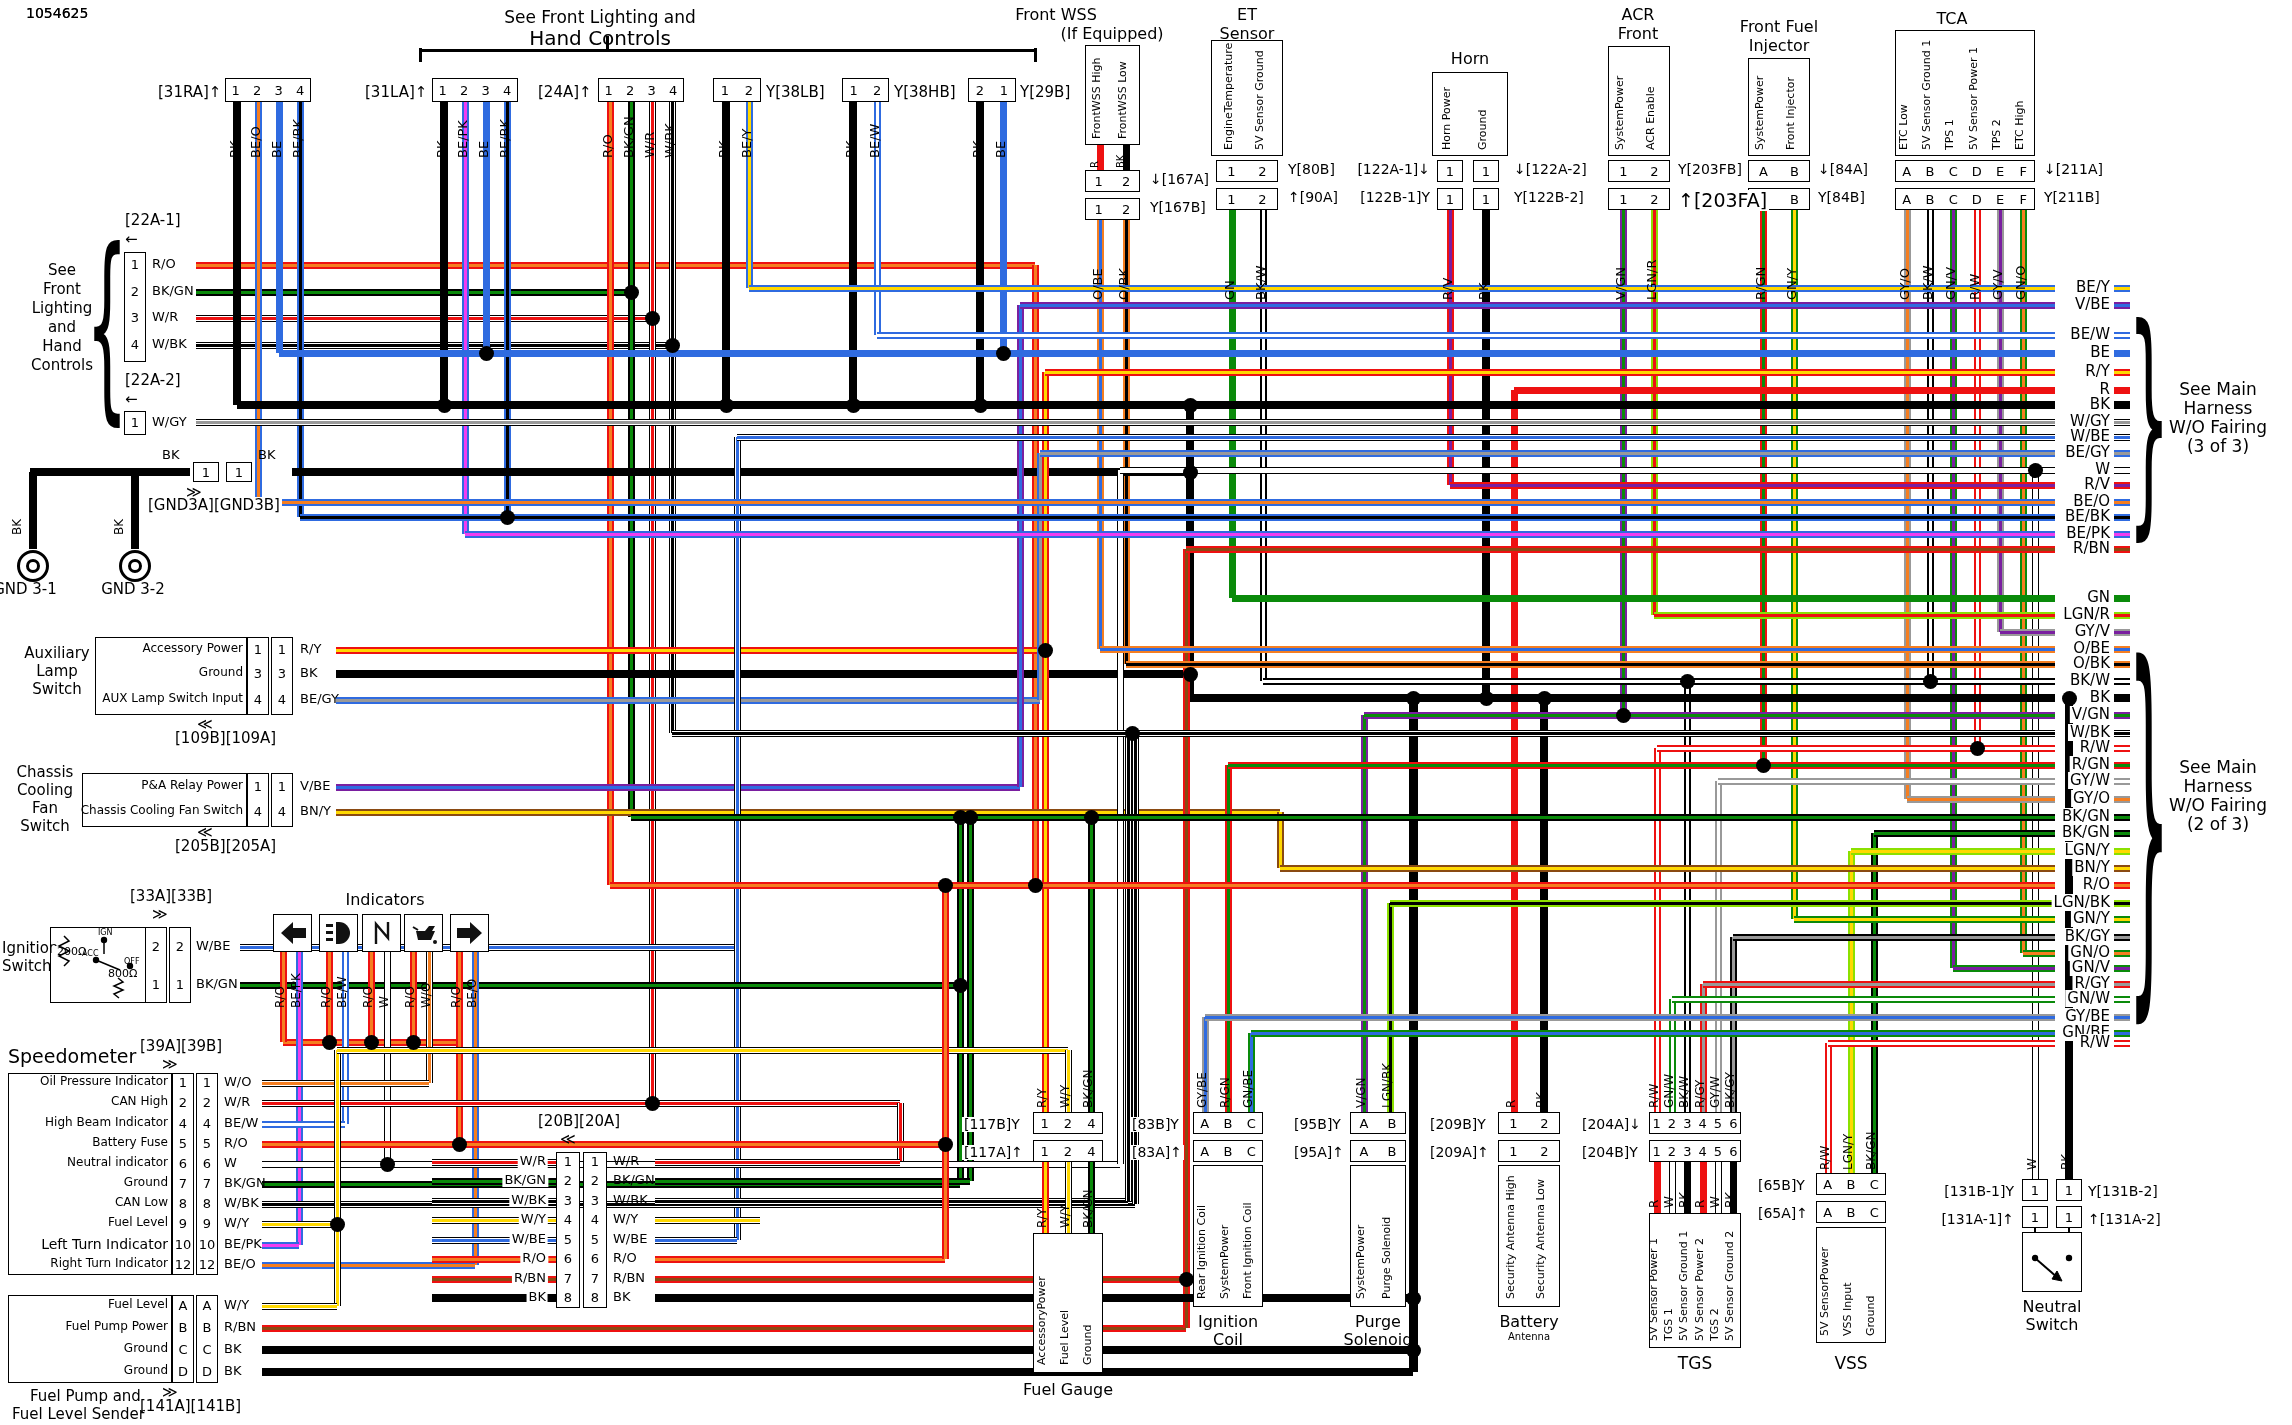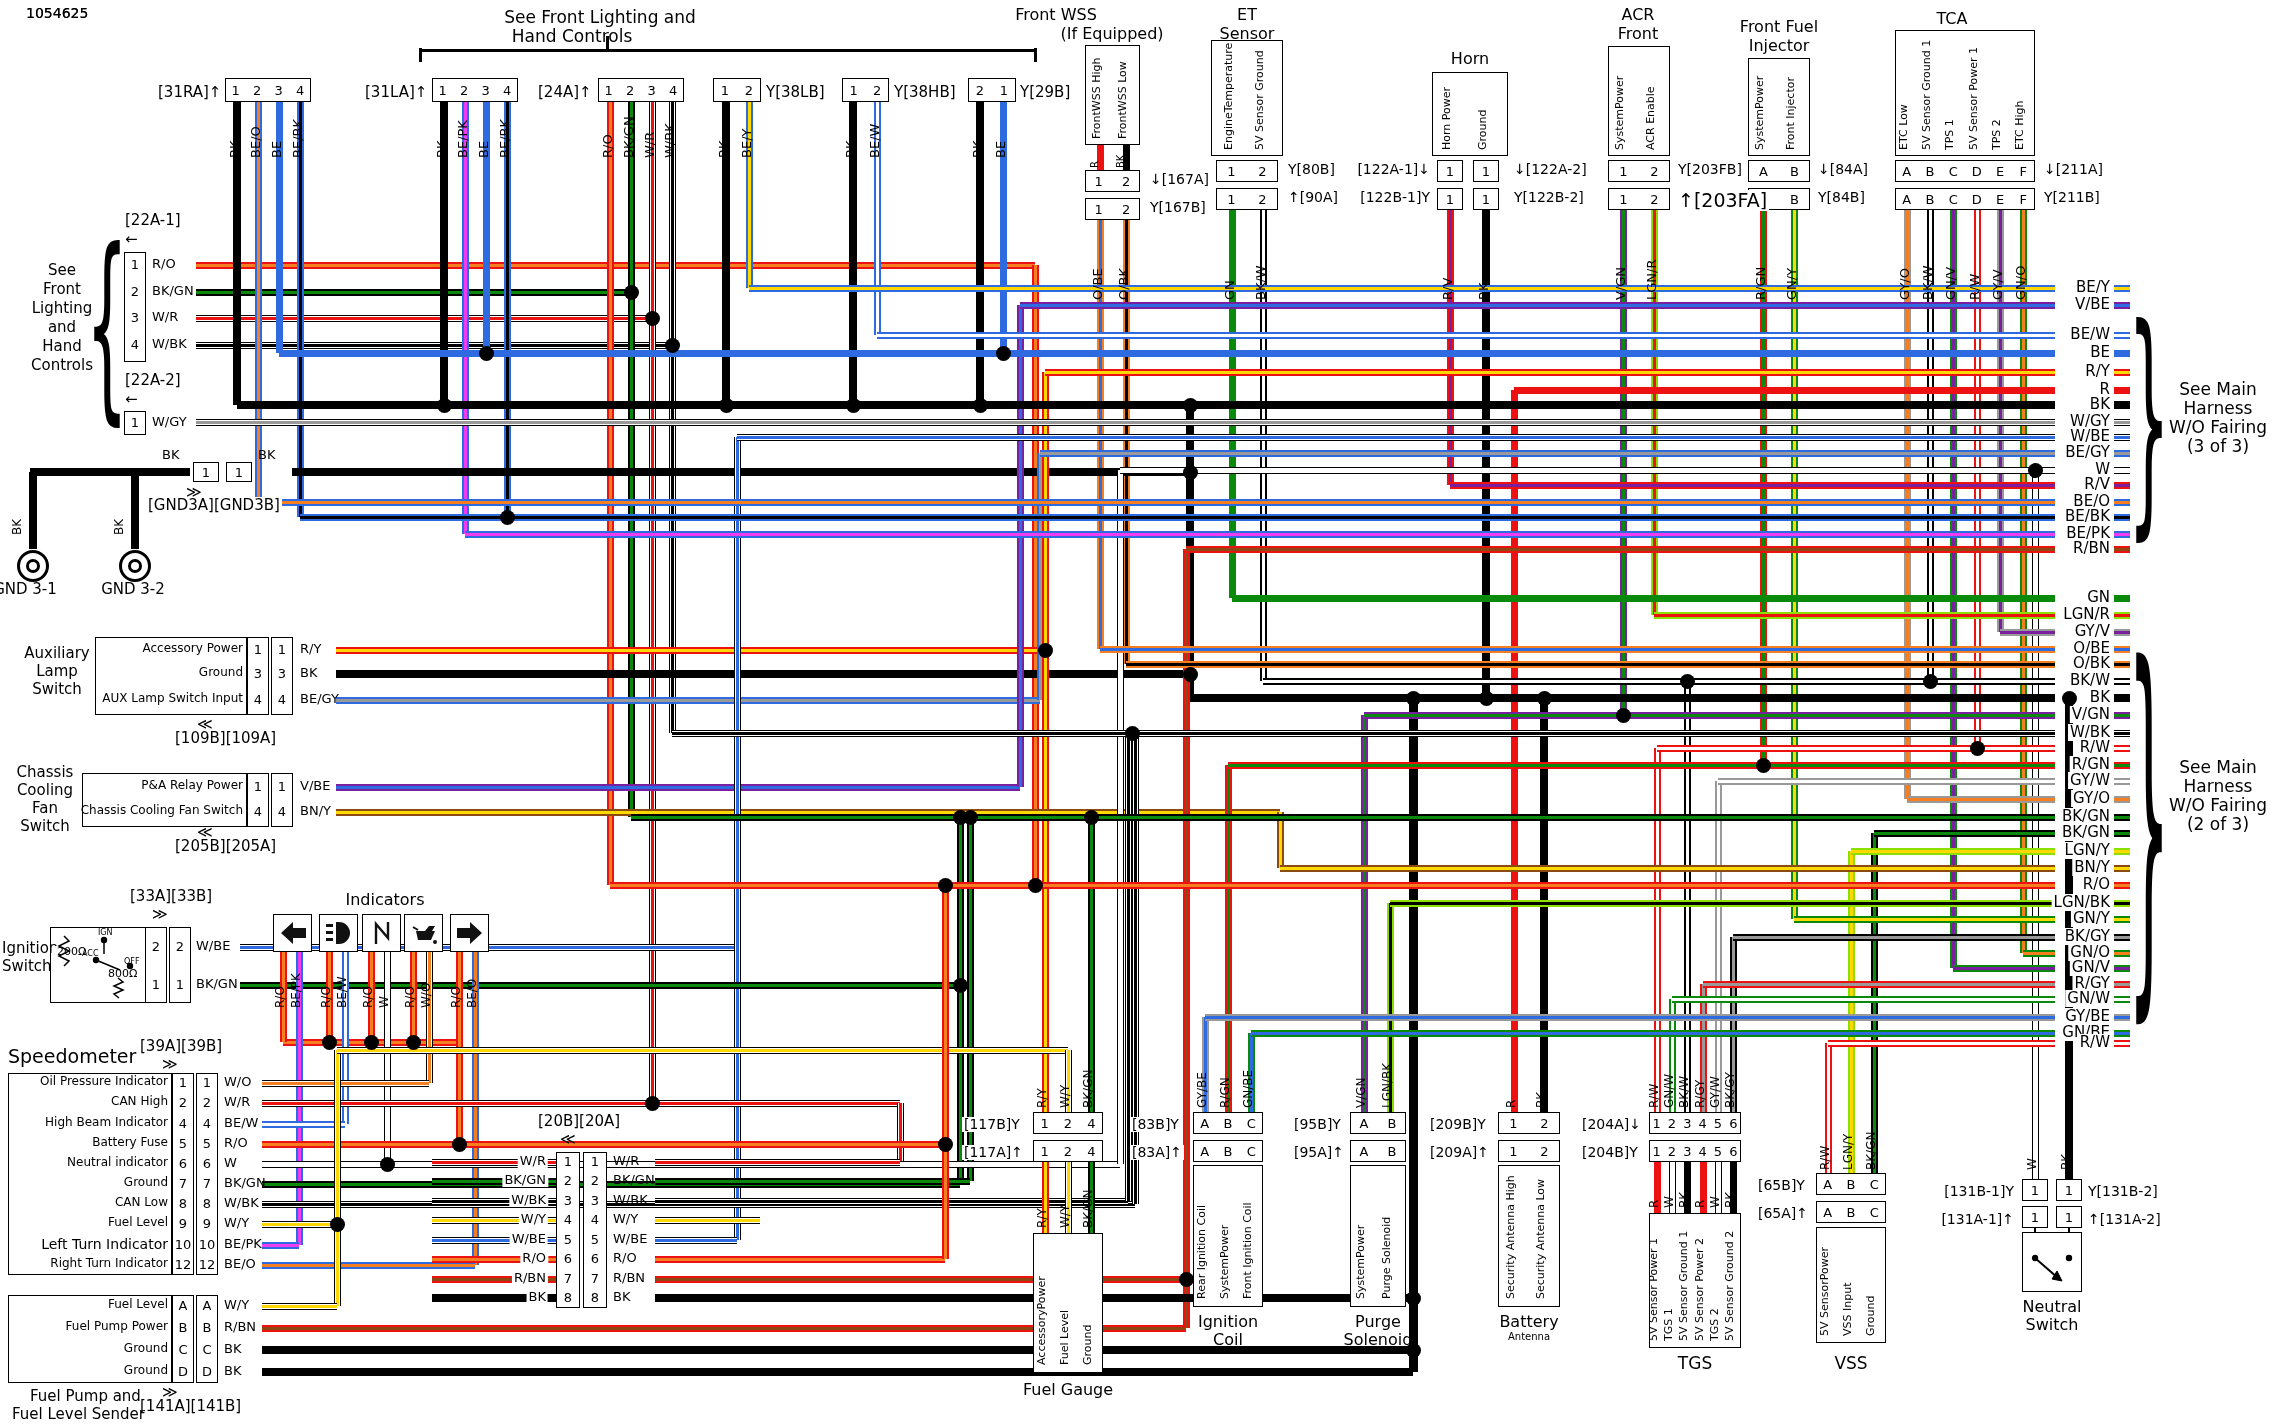--- a/index.html
+++ b/index.html
@@ -636,21 +636,21 @@
     <div class="tx bg" style="font-size: 13px; left: 548px; top: 1271px; transform: translateX(-100%);">R/BN</div>
     <div class="cell" style="font-size: 13px; left: 568px; top: 1271px; transform: translateX(-50%);">7</div>
     <div class="cell" style="font-size: 13px; left: 595px; top: 1271px; transform: translateX(-50%);">7</div>
     <div class="tx" style="font-size: 13px; left: 613px; top: 1271px;">R/BN</div>
     <div class="tx bg" style="font-size: 13px; left: 548px; top: 1290px; transform: translateX(-100%);">BK</div>
     <div class="cell" style="font-size: 13px; left: 568px; top: 1290px; transform: translateX(-50%);">8</div>
     <div class="cell" style="font-size: 13px; left: 595px; top: 1290px; transform: translateX(-50%);">8</div>
     <div class="tx" style="font-size: 13px; left: 613px; top: 1290px;">BK</div>
     <div class="tx" style="font-size: 14px; left: 26px; top: 6px;">1054625</div>
     <div class="tx" style="font-size: 17px; left: 600px; top: 8px; transform: translateX(-50%);">See Front Lighting and</div>
-    <div class="tx" style="font-size: 17px; left: 572px; top: 27px; transform: translateX(-50%);">Hand Controls</div>
+    <div class="tx" style="font-size: 20px; left: 600px; top: 27px; transform: translateX(-50%);">Hand Controls</div>
     <div class="tx" style="font-size: 15px; left: 158px; top: 84px;">[31RA]↑</div>
     <div class="tx" style="font-size: 15px; left: 365px; top: 84px;">[31LA]↑</div>
     <div class="tx" style="font-size: 15px; left: 538px; top: 84px;">[24A]↑</div>
     <div class="tx" style="font-size: 15px; left: 766px; top: 84px;">Y[38LB]</div>
     <div class="tx" style="font-size: 15px; left: 894px; top: 84px;">Y[38HB]</div>
     <div class="tx" style="font-size: 15px; left: 1020px; top: 84px;">Y[29B]</div>
     <div class="tx" style="font-size: 16px; left: 1056px; top: 6px; transform: translateX(-50%);">Front WSS</div>
     <div class="tx" style="font-size: 16px; left: 1112px; top: 25px; transform: translateX(-50%);">(If Equipped)</div>
     <div class="tx" style="font-size: 16px; left: 1247px; top: 6px; transform: translateX(-50%);">ET</div>
     <div class="tx" style="font-size: 16px; left: 1247px; top: 25px; transform: translateX(-50%);">Sensor</div>

